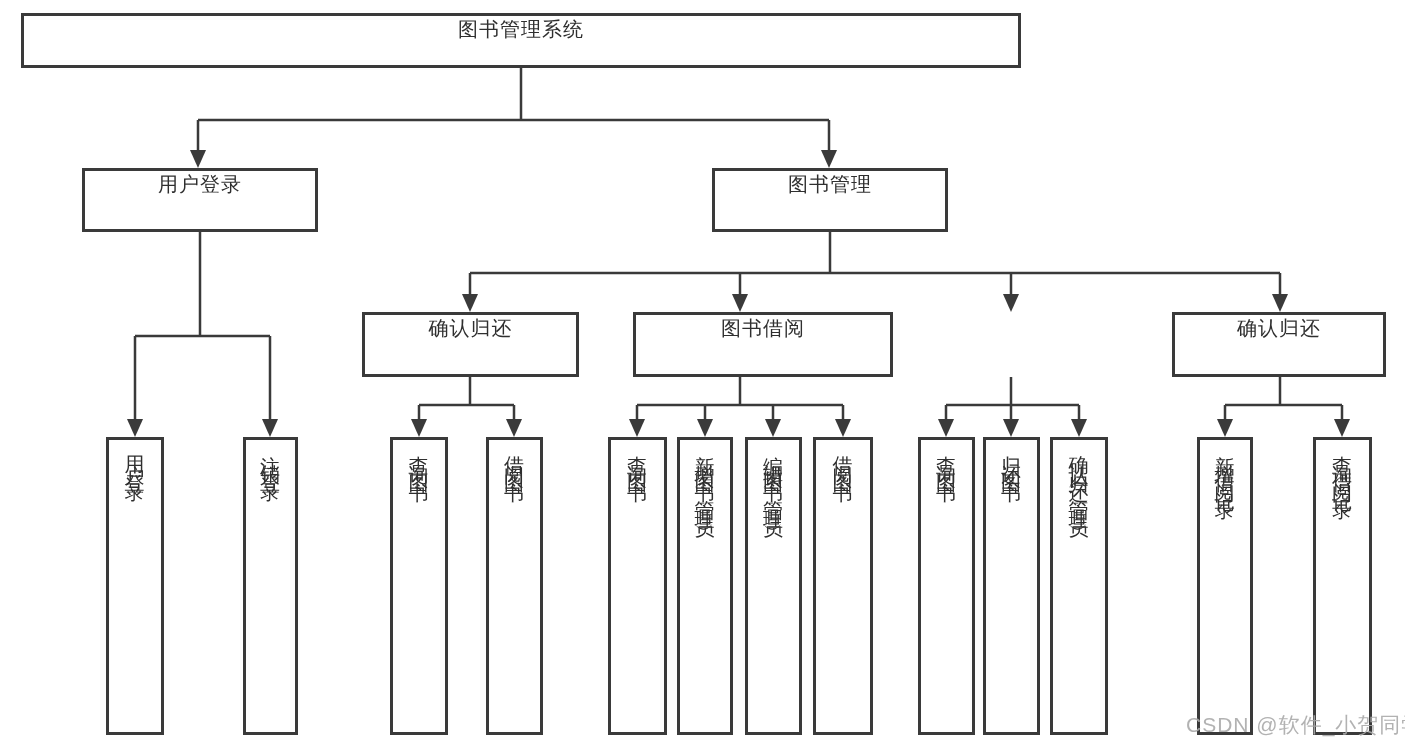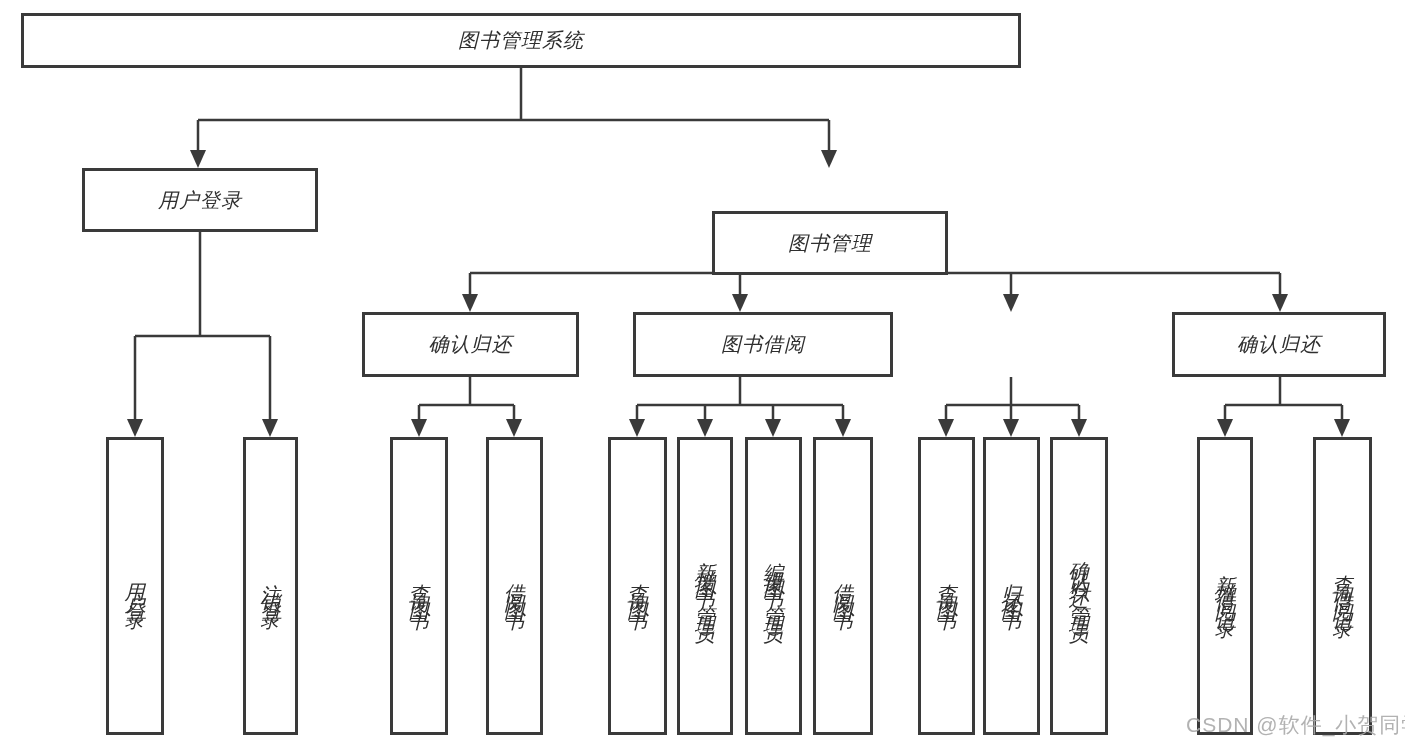--- a/index.html
+++ b/index.html
@@ -21,24 +21,22 @@
     top: 0;
     width: 1405px;
     height: 747px;
   }
   .node {
     position: absolute;
     box-sizing: border-box;
     border: 3px solid #3a3a3a;
     background: #ffffff;
     display: flex;
-    align-items: center;
     justify-content: center;
     color: #2f2f2f;
-    font-style: italic;
   }
   .hbox {
     font-size: 20px;
     letter-spacing: 1px;
   }
   .root-box {
     left: 21px;
     top: 13px;
     width: 1000px;
     height: 55px;
@@ -115,21 +113,21 @@
     <path d="M1334,419 L1350,419 L1342,437 Z" fill="#3a3a3a"></path>
   </svg>
 
   <div class="node hbox root-box">
     <span>图书管理系统</span>
   </div>
 
   <div class="node hbox l2-box" style="left:82px; width:236px;">
     <span>用户登录</span>
   </div>
-  <div class="node hbox l2-box" style="left:712px; width:236px;margin-top:43px;">
+  <div class="node hbox l2-box" style="left:712px; width:236px;">
     <span>图书管理</span>
   </div>
 
   <div class="node hbox l3-box" style="left:362px; width:217px;">
     <span>确认归还</span>
   </div>
   <div class="node hbox l3-box" style="left:633px; width:260px;">
     <span>图书借阅</span>
   </div>
   <div class="node hbox l3-box" style="left:1172px; width:214px;">

